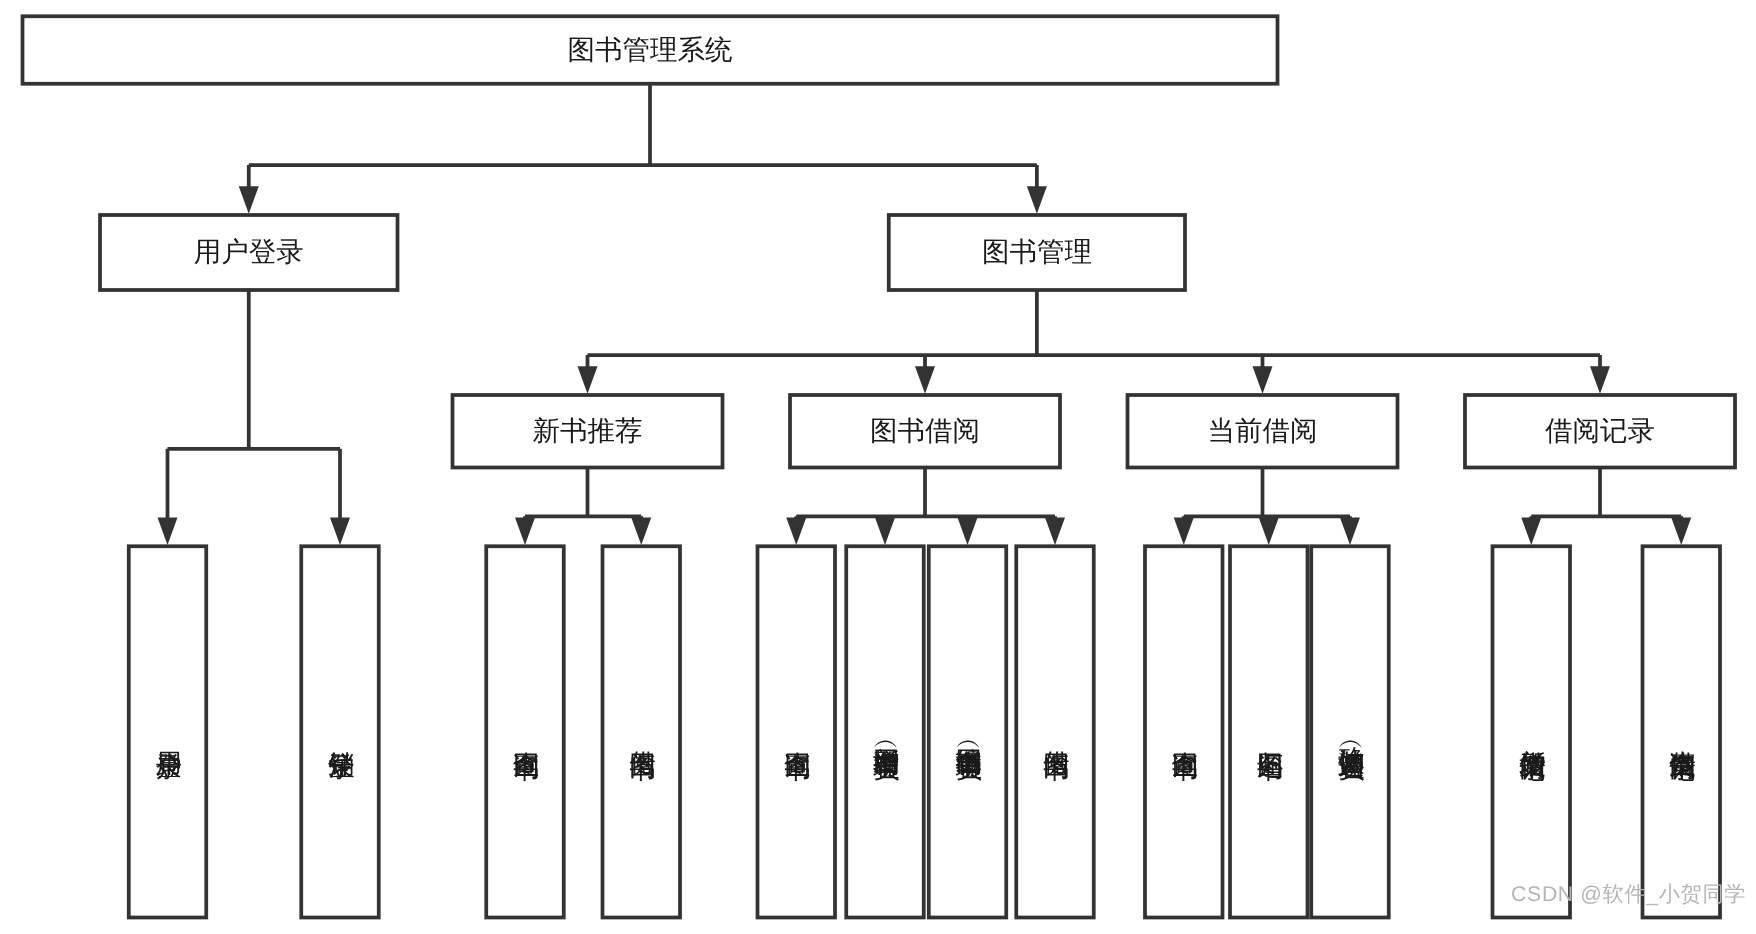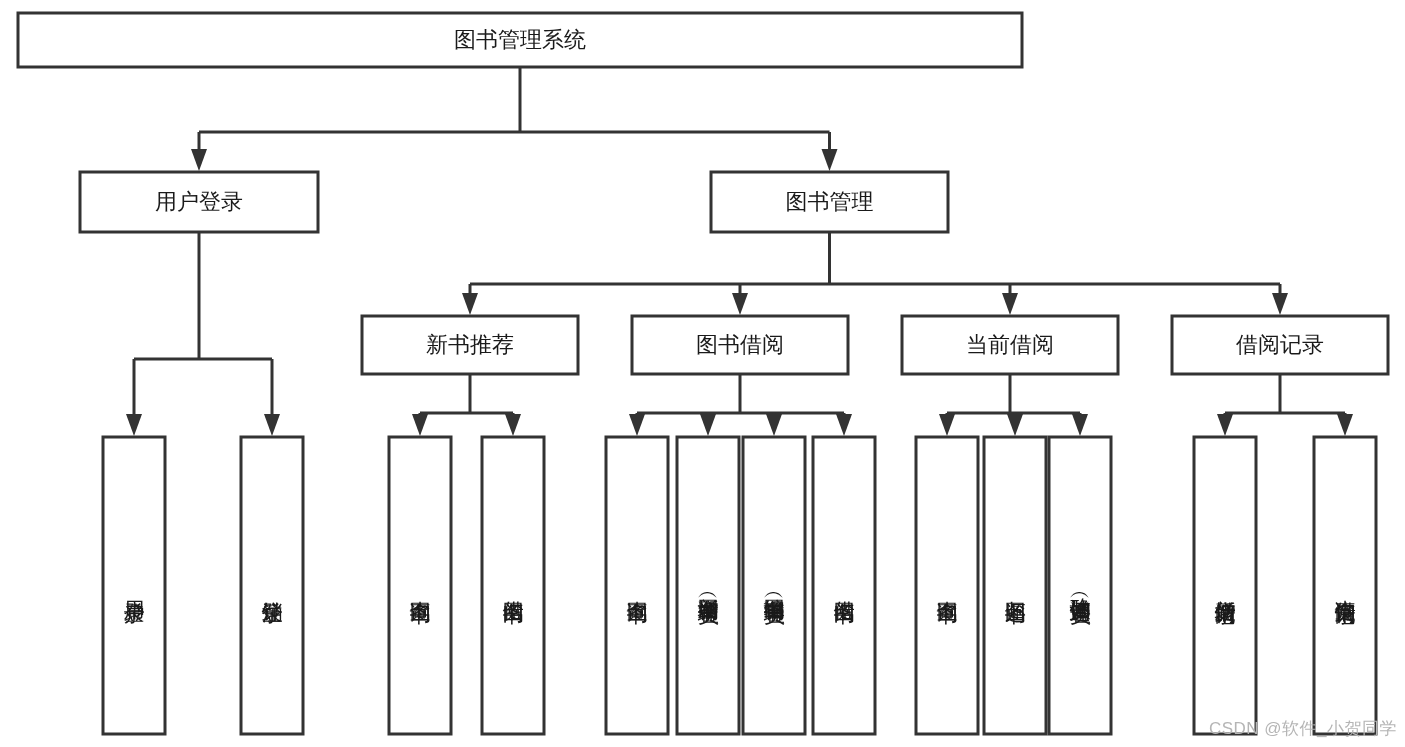--- a/index.html
+++ b/index.html
@@ -61,21 +61,21 @@
     display: flex;
     align-items: center;
     justify-content: center;
     text-align: center;
     pointer-events: none;
     user-select: none;
   }
   .watermark {
     position: absolute;
     right: 8px;
-    bottom: 7px;
+    bottom: 20px;
     font-family: "Liberation Sans", "DejaVu Sans", sans-serif;
     font-size: 17px;
     color: #b5b5b5;
     letter-spacing: 0.5px;
     white-space: nowrap;
   }
 </style>
 </head>
 <body>
 

